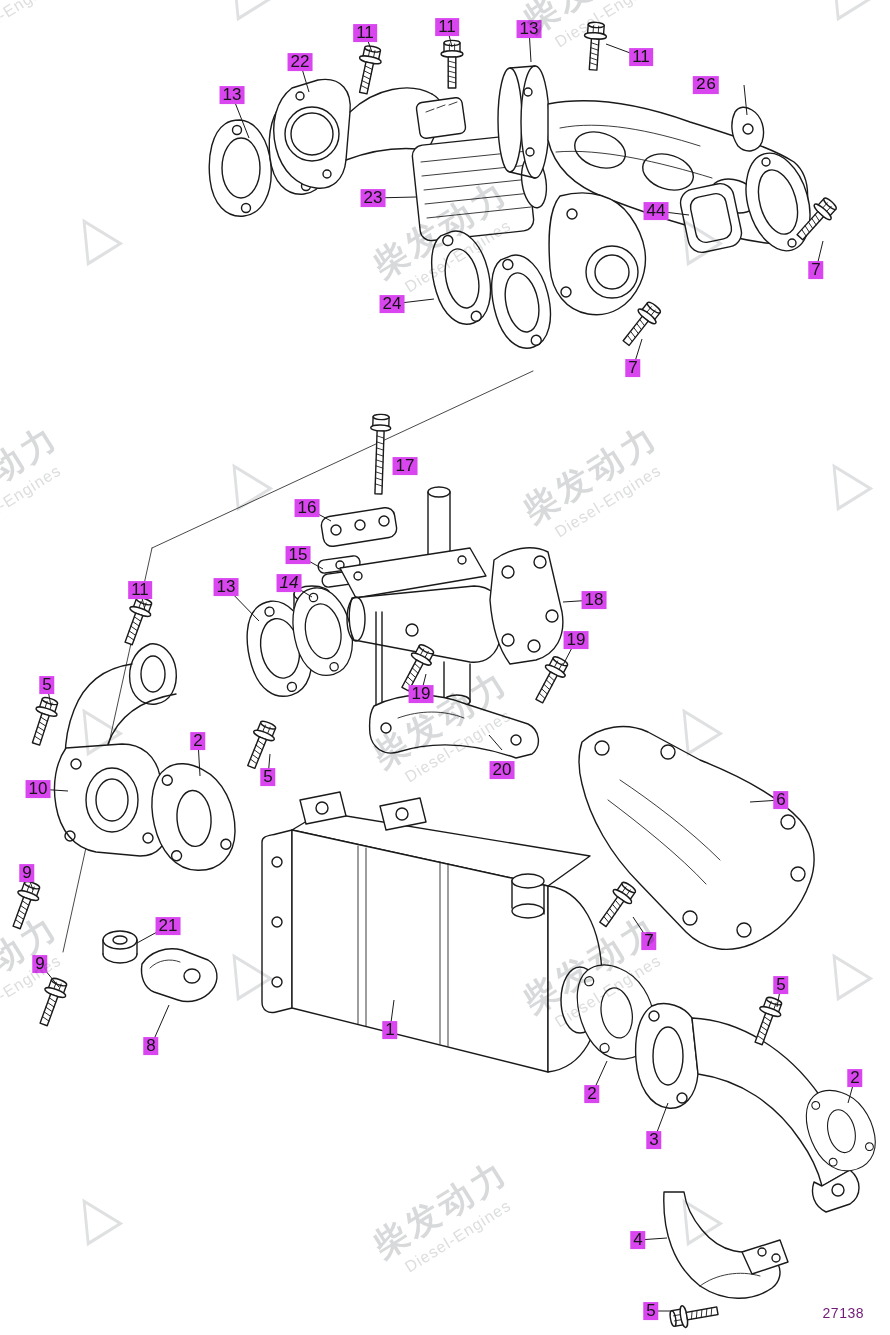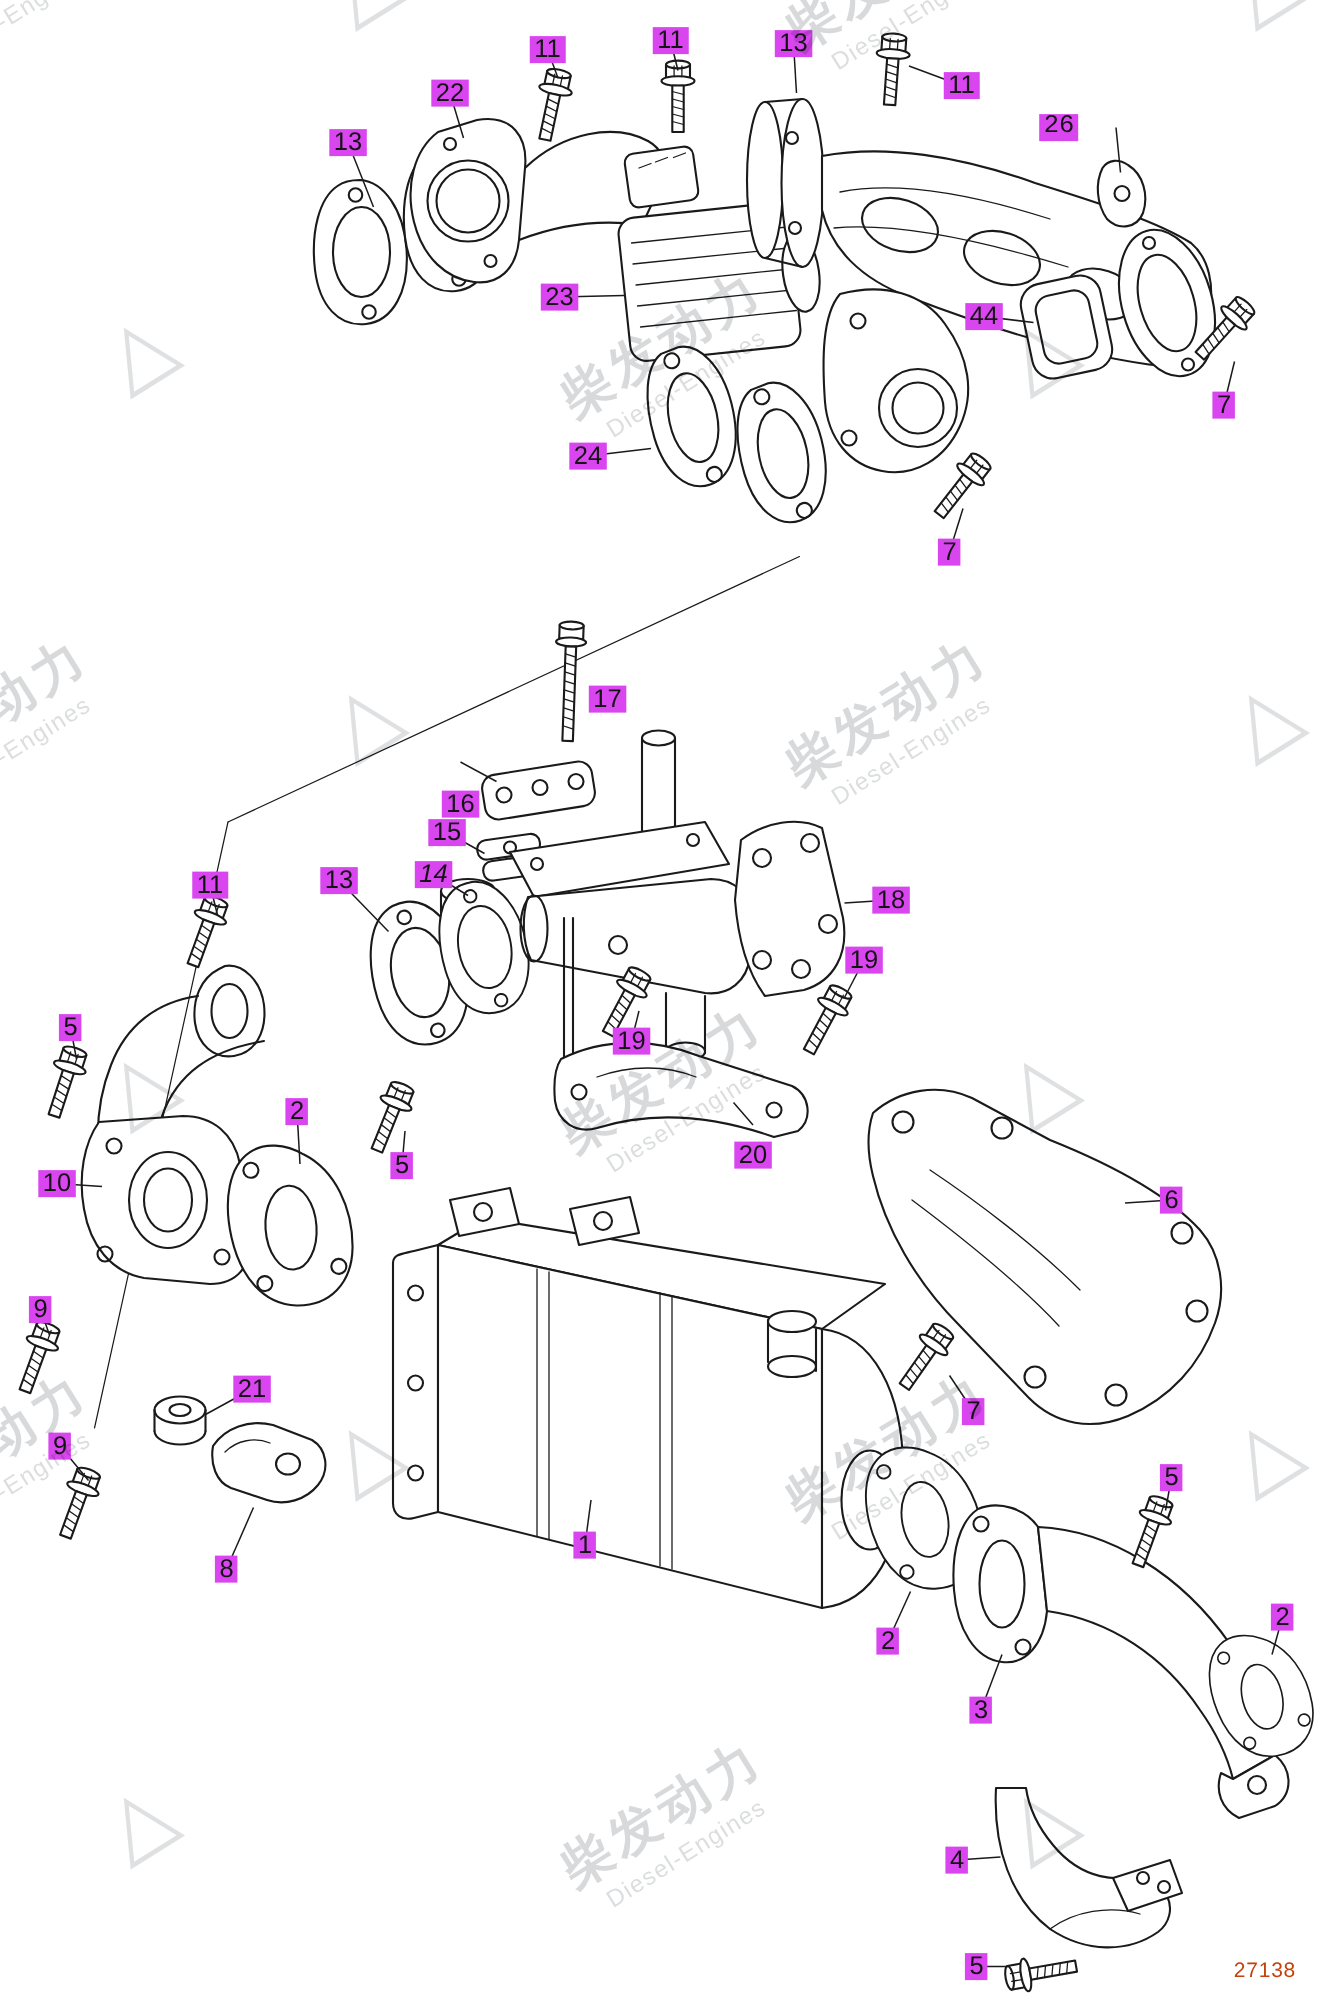--- a/index.html
+++ b/index.html
@@ -5,21 +5,21 @@
   * { margin:0; padding:0; box-sizing:border-box; }
   html,body { background:#ffffff; }
   body { width:890px; height:1335px; font-family:"Liberation Sans", sans-serif; }
   #stage { position:relative; width:890px; height:1335px; background:#fff; overflow:hidden; }
   #art { position:absolute; left:0; top:0; z-index:2; }
   #leaders { position:absolute; left:0; top:0; z-index:3; }
   #leaders line { stroke:#1a1a1a; stroke-width:1; }
   #callouts { position:absolute; left:0; top:0; width:100%; height:100%; z-index:4; }
   .callout { position:absolute; transform:translate(-50%,-50%); font-size:17px; color:#141414;
              background:#d946ef; padding:0 3px; line-height:1.05; }
-  .dwg-no { position:absolute; right:26px; bottom:14px; font-size:14px; color:#c2410c; z-index:4;
+  .dwg-no { position:absolute; right:26px; bottom:14px; font-size:14px; color:#701a75; z-index:4;
             letter-spacing:0.5px; }
   #wm { position:absolute; left:0; top:0; width:100%; height:100%; z-index:5;
         pointer-events:none; mix-blend-mode:multiply; opacity:0.9; }
   .wm-tile { position:absolute; transform:rotate(-32deg); text-align:center; color:#d3d5d7;
              white-space:nowrap; }
   .wm-cn { display:block; font-size:34px; font-weight:bold; letter-spacing:4px; }
   .wm-en { display:block; font-size:16px; letter-spacing:1px; color:#d8dadb; }
   .wm-logo { display:block; font-size:56px; line-height:1; color:#dbdddf; }
   svg .fw { fill:#ffffff; }
   svg .thin { stroke-width:0.85; }
@@ -355,21 +355,21 @@
       <div class="callout" style="left: 641px; top: 57px;">11</div>
       <div class="callout" style="left: 300px; top: 62px;">22</div>
       <div class="callout" style="left: 706px; top: 85px; font-family: Liberation Mono, monospace;">26</div>
       <div class="callout" style="left: 232px; top: 95px;">13</div>
       <div class="callout" style="left: 373px; top: 198px;">23</div>
       <div class="callout" style="left: 656px; top: 211px;">44</div>
       <div class="callout" style="left: 816px; top: 270px;">7</div>
       <div class="callout" style="left: 392px; top: 304px;">24</div>
       <div class="callout" style="left: 633px; top: 368px;">7</div>
       <div class="callout" style="left: 405px; top: 466px;">17</div>
-      <div class="callout" style="left: 307px; top: 536px;">16</div>
+      <div class="callout" style="left: 307px; top: 508px;">16</div>
       <div class="callout" style="left: 298px; top: 555px;">15</div>
       <div class="callout" style="left: 289px; top: 583px; font-style: italic;">14</div>
       <div class="callout" style="left: 226px; top: 587px;">13</div>
       <div class="callout" style="left: 140px; top: 590px;">11</div>
       <div class="callout" style="left: 594px; top: 600px;">18</div>
       <div class="callout" style="left: 576px; top: 640px;">19</div>
       <div class="callout" style="left: 421px; top: 694px;">19</div>
       <div class="callout" style="left: 47px; top: 685px;">5</div>
       <div class="callout" style="left: 198px; top: 741px;">2</div>
       <div class="callout" style="left: 268px; top: 777px;">5</div>

